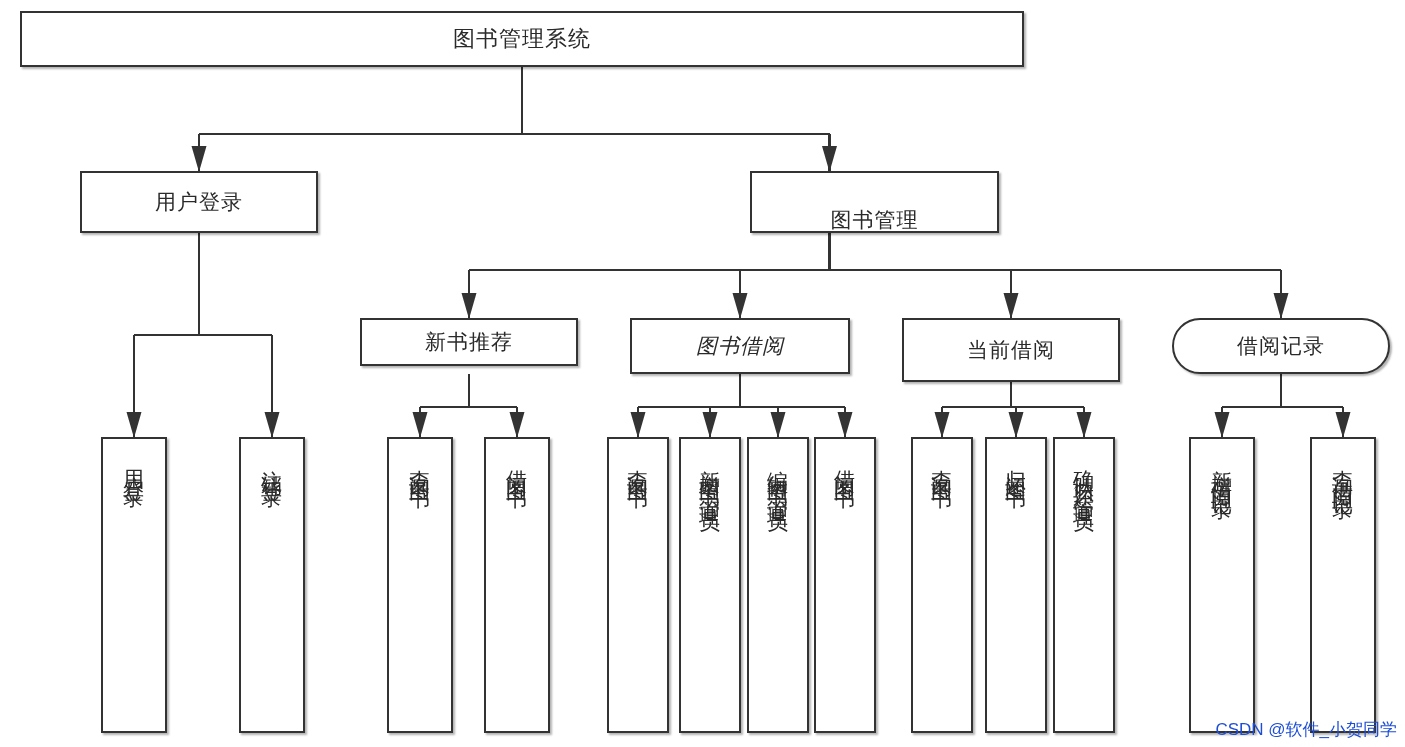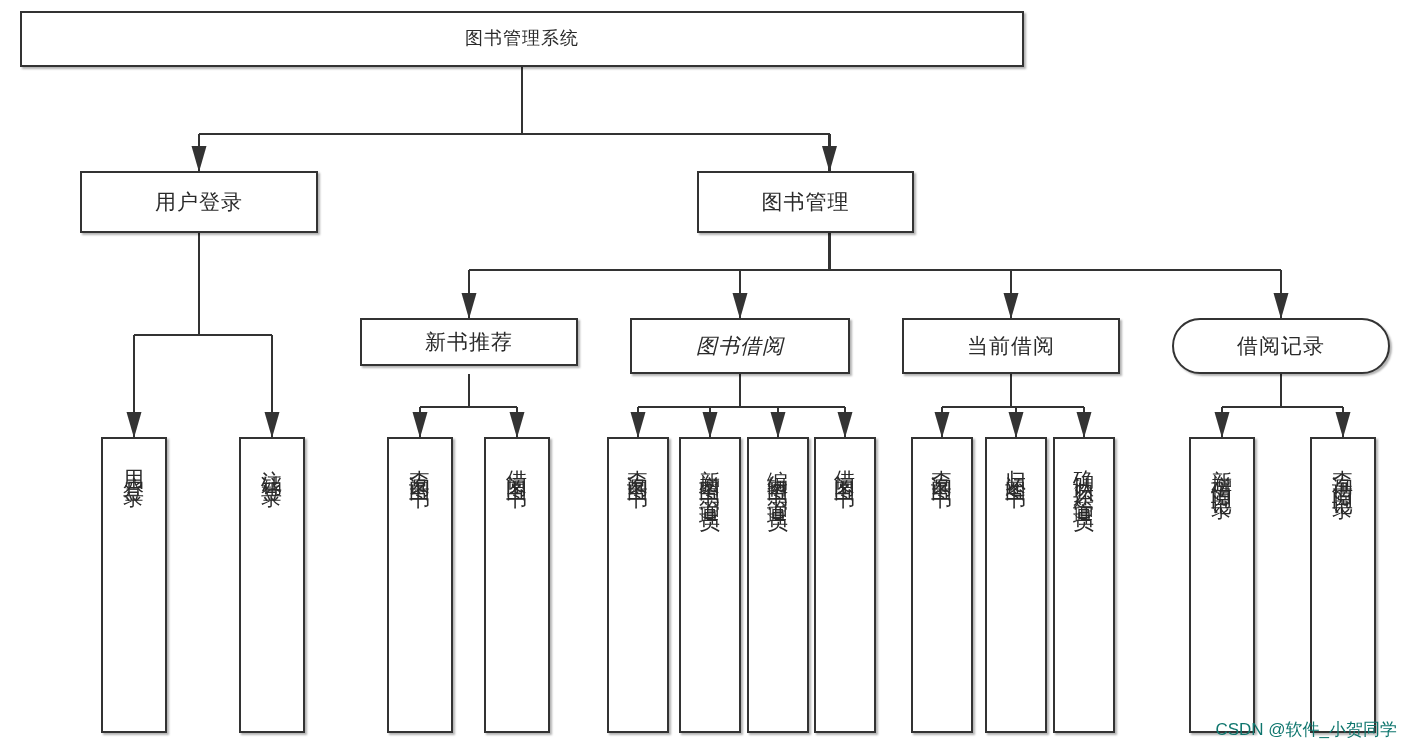--- a/index.html
+++ b/index.html
@@ -38,41 +38,41 @@
     z-index: 2;
   }
   .node-label {
     font-size: 21px;
     line-height: 1.1;
     color: #2a2a2a;
     letter-spacing: 1px;
     white-space: nowrap;
     text-align: center;
   }
-  .node.root .node-label { font-size: 18px; }
+  .node.root .node-label { font-size: 22px; }
   .node.leaf {
     align-items: flex-start;
     justify-content: center;
     padding-top: 14px;
   }
   .node.leaf .node-label {
     writing-mode: vertical-rl;
     text-orientation: upright;
     font-size: 21px;
     letter-spacing: 6px;
     line-height: 1.0;
     white-space: nowrap;
     max-height: 272px;
   }
   .watermark {
     position: absolute;
     right: 8px;
     bottom: 6px;
     font-size: 17px;
-    color: #0f766e;
+    color: #1d4ed8;
     white-space: nowrap;
     z-index: 5;
     font-family: "Liberation Sans", "DejaVu Sans", sans-serif;
   }
 </style>
 </head>
 <body>
 
 <div id="canvas">
   <svg id="edges" viewBox="0 0 1405 747">
@@ -129,30 +129,30 @@
       <line x1="1343" y1="407" x2="1343" y2="437" stroke="#333333" stroke-width="2.6" shape-rendering="crispEdges"></line>
       <polygon points="1335.5,412 1350.5,412 1343,438" fill="#333333"></polygon>
     </svg>
   <div id="nodes-layer">
       <div class="node root" style="left: 20px; top: 11px; width: 1004px; height: 56px;">
         <span class="node-label">图书管理系统</span>
       </div>
       <div class="node" style="left: 80px; top: 171px; width: 238px; height: 62px;">
         <span class="node-label">用户登录</span>
       </div>
-      <div class="node" style="left: 697px; top: 171px; width: 217px; height: 62px;">
+      <div class="node" style="left: 750px; top: 171px; width: 249px; height: 62px; align-items: flex-end;">
         <span class="node-label">图书管理</span>
       </div>
       <div class="node" style="left: 360px; top: 318px; width: 218px; height: 48px;">
         <span class="node-label">新书推荐</span>
       </div>
       <div class="node" style="left: 630px; top: 318px; width: 220px; height: 56px; font-style: italic;">
         <span class="node-label">图书借阅</span>
       </div>
-      <div class="node" style="left: 902px; top: 318px; width: 218px; height: 56px;">
+      <div class="node" style="left: 902px; top: 318px; width: 218px; height: 64px;">
         <span class="node-label">当前借阅</span>
       </div>
       <div class="node" style="left: 1172px; top: 318px; width: 218px; height: 56px; border-radius: 28px;">
         <span class="node-label">借阅记录</span>
       </div>
       <div class="node leaf" style="left: 101px; top: 437px; width: 66px; height: 296px;">
         <span class="node-label">用户登录</span>
       </div>
       <div class="node leaf" style="left: 239px; top: 437px; width: 66px; height: 296px;">
         <span class="node-label">注销登录</span>

